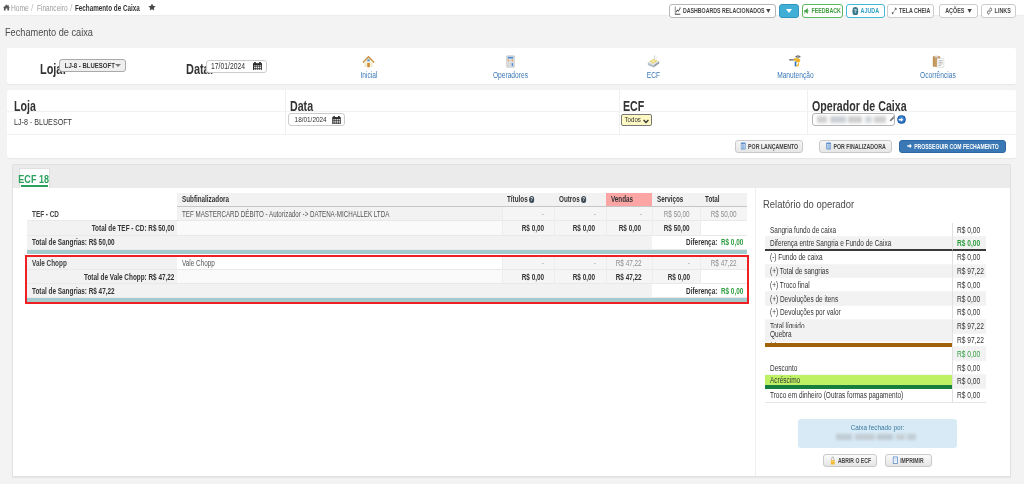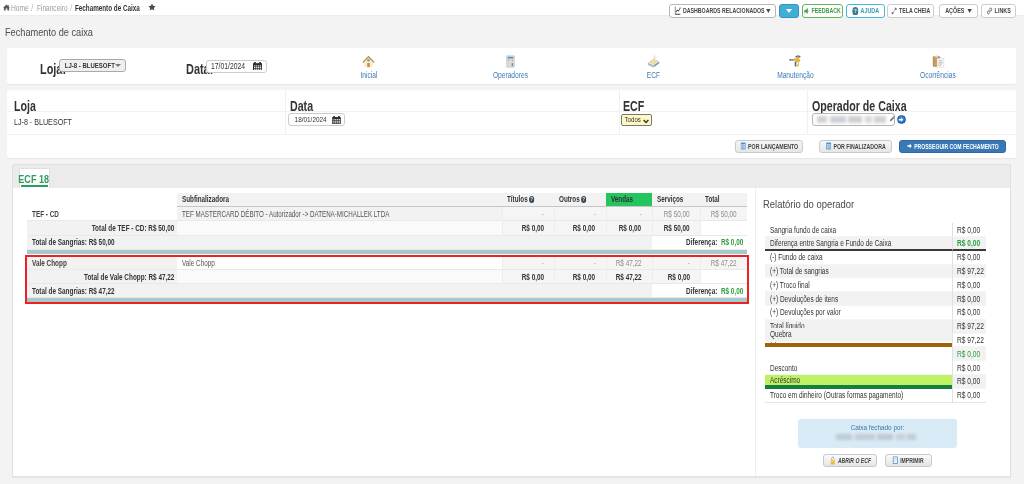--- a/index.html
+++ b/index.html
@@ -256,21 +256,21 @@
         <circle cx="8" cy="8" r="8" fill="#3f4c56"></circle>
         <text x="8" y="12.2" font-size="11.5" fill="#fff" text-anchor="middle" font-family="Liberation Sans" font-weight="bold">?</text>
       </svg></span>
   </div>
 <div class="cellL" style="left:554.00px;top:192.50px;width:51.50px;height:14.50px;background:#f2f2f2;color:#333;padding-left:5px;padding-right:4px;border-bottom:1px solid #e9e9e9;font-weight:bold;border-bottom:1px solid #c6c6c6;">
     <span style="display:inline-block;white-space:nowrap;transform:scaleX(0.76);transform-origin:0 50%;">Outros<svg width="7" height="7" viewBox="0 0 16 16" style="vertical-align:-1px;margin-left:2px">
         <circle cx="8" cy="8" r="8" fill="#3f4c56"></circle>
         <text x="8" y="12.2" font-size="11.5" fill="#fff" text-anchor="middle" font-family="Liberation Sans" font-weight="bold">?</text>
       </svg></span>
   </div>
-<div class="cellL" style="left:605.50px;top:192.50px;width:46.00px;height:14.50px;background:#22c55e;color:#333;padding-left:5px;padding-right:4px;border-bottom:1px solid #e9e9e9;font-weight:bold;border-bottom:1px solid #c6c6c6;">
+<div class="cellL" style="left:605.50px;top:192.50px;width:46.00px;height:14.50px;background:#fca5a5;color:#333;padding-left:5px;padding-right:4px;border-bottom:1px solid #e9e9e9;font-weight:bold;border-bottom:1px solid #c6c6c6;">
     <span style="display:inline-block;white-space:nowrap;transform:scaleX(0.76);transform-origin:0 50%;">Vendas</span>
   </div>
 <div class="cellL" style="left:651.50px;top:192.50px;width:48.50px;height:14.50px;background:#f2f2f2;color:#333;padding-left:5px;padding-right:4px;border-bottom:1px solid #e9e9e9;font-weight:bold;border-bottom:1px solid #c6c6c6;">
     <span style="display:inline-block;white-space:nowrap;transform:scaleX(0.76);transform-origin:0 50%;">Serviços</span>
   </div>
 <div class="cellL" style="left:700.00px;top:192.50px;width:47.00px;height:14.50px;background:#f2f2f2;color:#333;padding-left:5px;padding-right:4px;border-bottom:1px solid #e9e9e9;font-weight:bold;border-bottom:1px solid #c6c6c6;">
     <span style="display:inline-block;white-space:nowrap;transform:scaleX(0.76);transform-origin:0 50%;">Total</span>
   </div>
 <div class="cellL" style="left:27.00px;top:207.00px;width:150.00px;height:14.30px;background:#fff;color:#444;padding-left:5px;padding-right:10px;border-bottom:1px solid #e9e9e9;font-weight:bold;">
     <span style="display:inline-block;white-space:nowrap;transform:scaleX(0.77);transform-origin:0 50%;">TEF - CD</span>
@@ -447,21 +447,21 @@
 <div class="abs" style="left:798px;top:423px;width:159px;display:flex;justify-content:center;font-size:8px;color:#39799f;">
     <span style="display:inline-block;white-space:nowrap;transform:scaleX(0.8);transform-origin:50% 50%;">Caixa fechado por:</span>
   </div>
 <div class="abs" style="left:836px;top:433.5px;height:6.5px;display:flex;gap:2.5px;filter:blur(1.5px);opacity:0.95;">
     <span style="width:16px;background:#becad2;"></span>
     <span style="width:20px;background:#c2ccd3;"></span>
     <span style="width:16px;background:#bcc8d0;"></span>
     <span style="width:9px;background:#c5ced5;"></span>
     <span style="width:9px;background:#c0cad2;"></span>
   </div>
-<div class="gbtn" style="left:823px;top:453.5px;width:54px;height:13.5px;background:linear-gradient(#fbfbfb,#e4e4e4);font-style:italic;">
+<div class="gbtn" style="left:823px;top:453.5px;width:54px;height:13.5px;background:linear-gradient(#fbfbfb,#e4e4e4);">
     <span style="transform:scaleX(0.68);"><svg width="9" height="9" viewBox="0 0 16 16" style="margin-right:3px">
         <path fill="none" stroke="#b9b9b9" stroke-width="2" d="M5 7.5V5a3 3 0 016 0v2.5"></path>
         <rect x="3" y="7" width="10" height="8" rx="1.5" fill="#f2b42c"></rect>
         <rect x="4.2" y="8.2" width="7.6" height="2.8" fill="#f8d46a"></rect>
       </svg>ABRIR O ECF</span>
   </div>
 <div class="gbtn" style="left:885px;top:453.5px;width:47px;height:13.5px;background:linear-gradient(#fbfbfb,#e4e4e4);">
     <span style="transform:scaleX(0.68);"><svg width="8.5" height="8.5" viewBox="0 0 16 16" style="margin-right:3px">
         <rect x="1" y="1" width="14" height="14" rx="2" fill="#5b8ecb"></rect>
         <rect x="3.5" y="2.5" width="9" height="11" fill="#fff"></rect>

